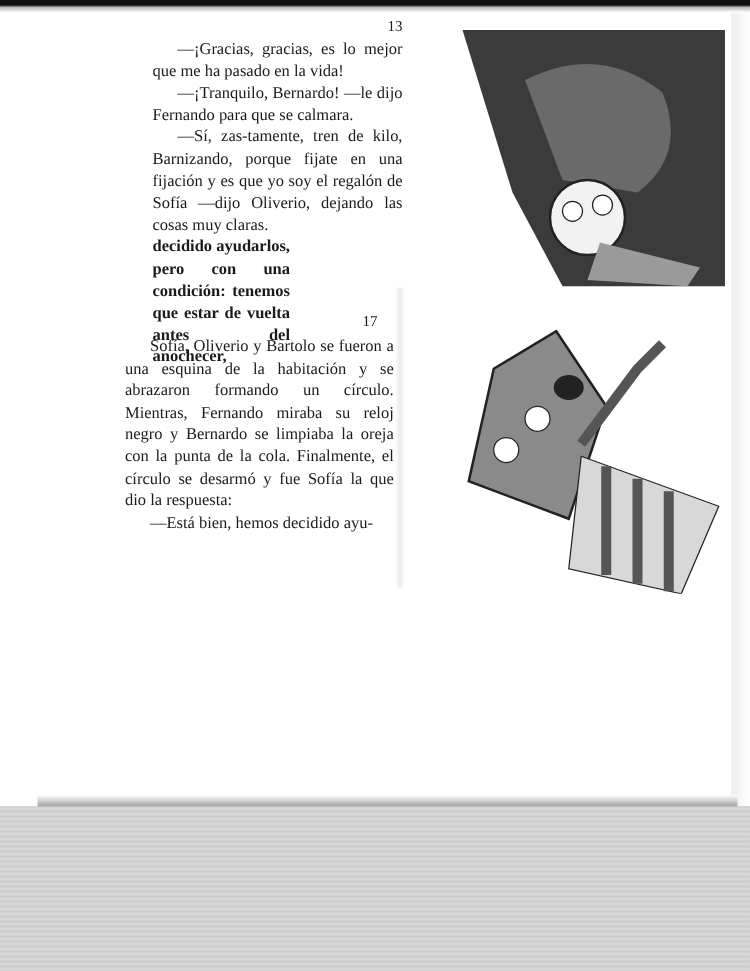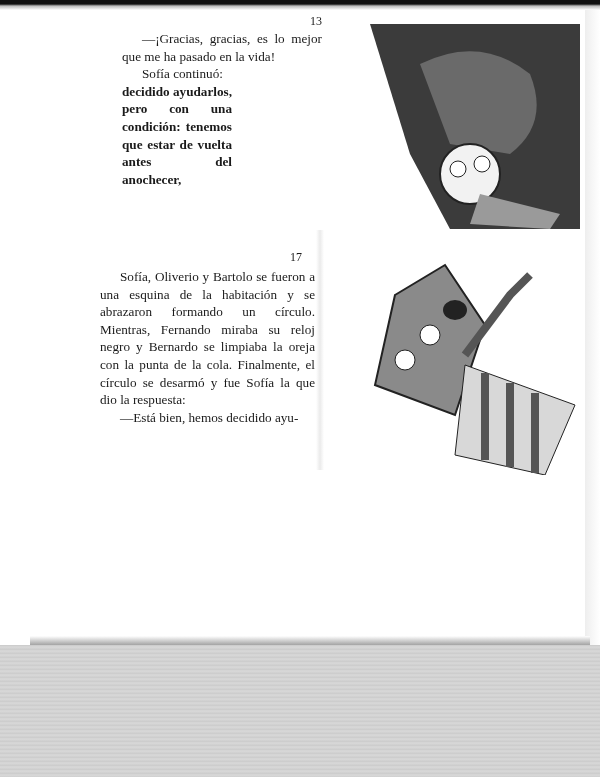--- a/index.html
+++ b/index.html
@@ -18,21 +18,22 @@
 </head>
 <body>
 
 <div class="topbar"></div>
 <div class="right-edge"></div>
 
 <div class="page-num" style="left:290px; top:14px;margin-left:20px;">13</div>
 
 <div class="text-block" style="left:122px; top:30px; width:200px;">
   <p class="indent">—¡Gracias, gracias, es lo mejor que me ha pasado en la vida!</p>
-  <p class="indent">Sofía continuó:</p>
+  <p class="indent">—¡Tranquilo, Bernardo! —le dijo Fernando para que se calmara.</p>
+  <p class="indent">—Sí, zas-tamente, tren de kilo, Barnizando, porque fijate en una fijación y es que yo soy el regalón de Sofía —dijo Oliverio, dejando las cosas muy claras.</p>
   <p style="width:110px;font-weight:bold;">decidido ayudarlos, pero con una condición: tenemos que estar de vuelta antes del anochecer,</p>
 </div>
 
 <svg class="illus" style="left:330px; top:14px;" width="255" height="220">
   <path d="M40 10 L250 10 L250 215 L120 215 L80 140 Z" fill="#3b3b3b"></path>
   <path d="M90 50 Q150 20 200 60 Q220 110 180 140 L120 130 Z" fill="#6a6a6a"></path>
   <circle cx="140" cy="160" r="30" fill="#f2f2f2" stroke="#222" stroke-width="2"></circle>
   <circle cx="128" cy="155" r="8" fill="#fff" stroke="#222"></circle>
   <circle cx="152" cy="150" r="8" fill="#fff" stroke="#222"></circle>
   <path d="M150 180 L230 200 L220 215 L140 210 Z" fill="#9a9a9a"></path>

